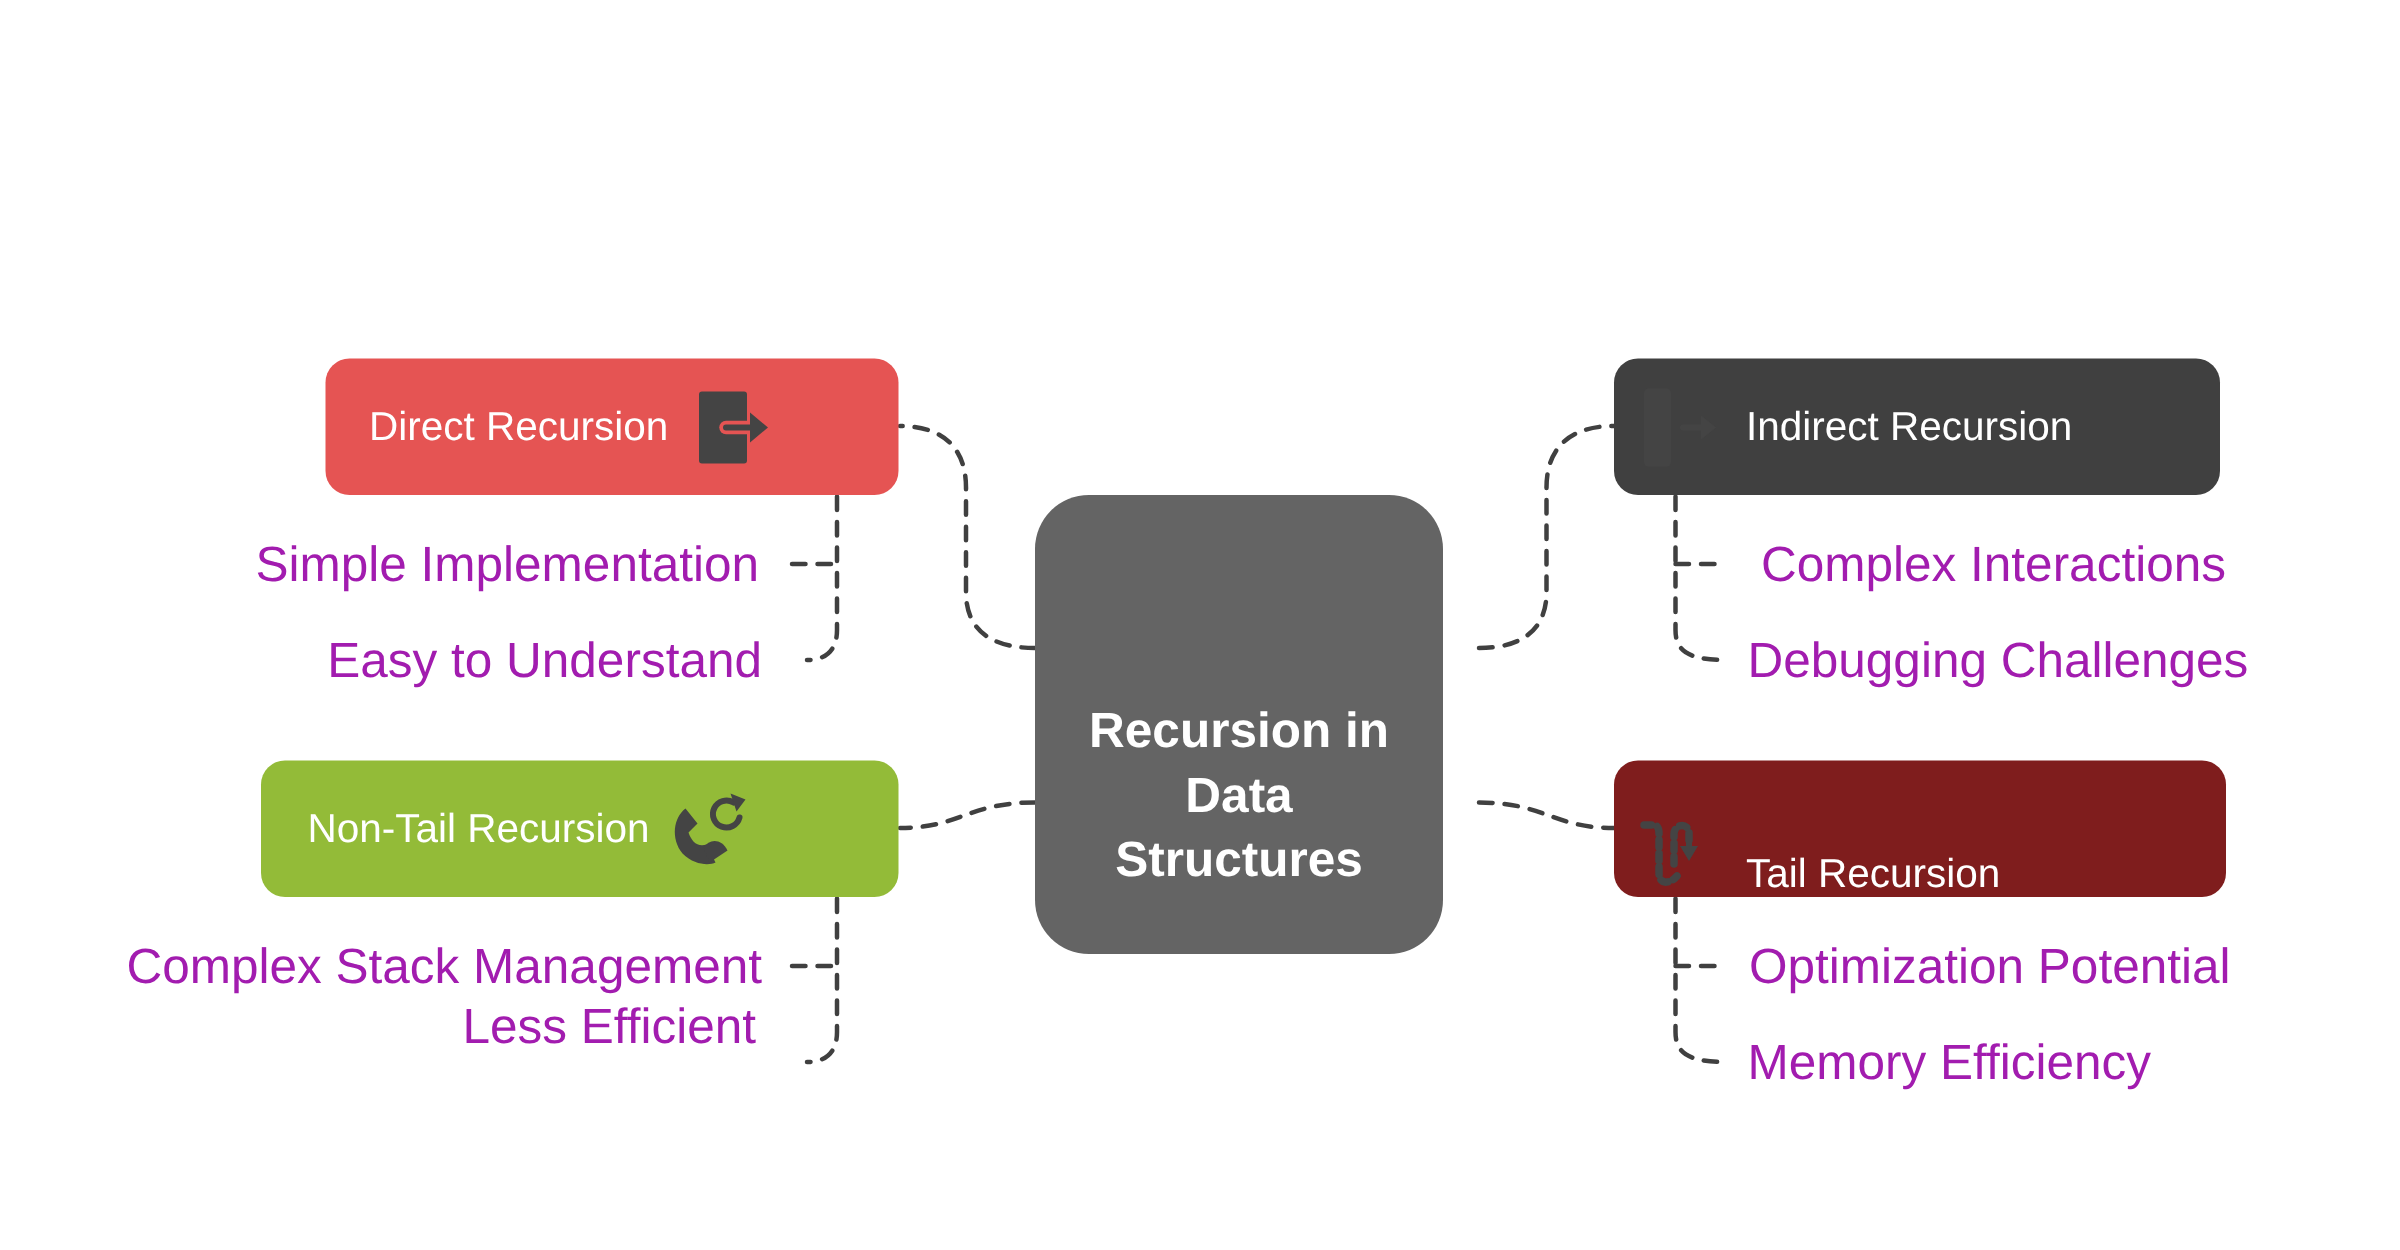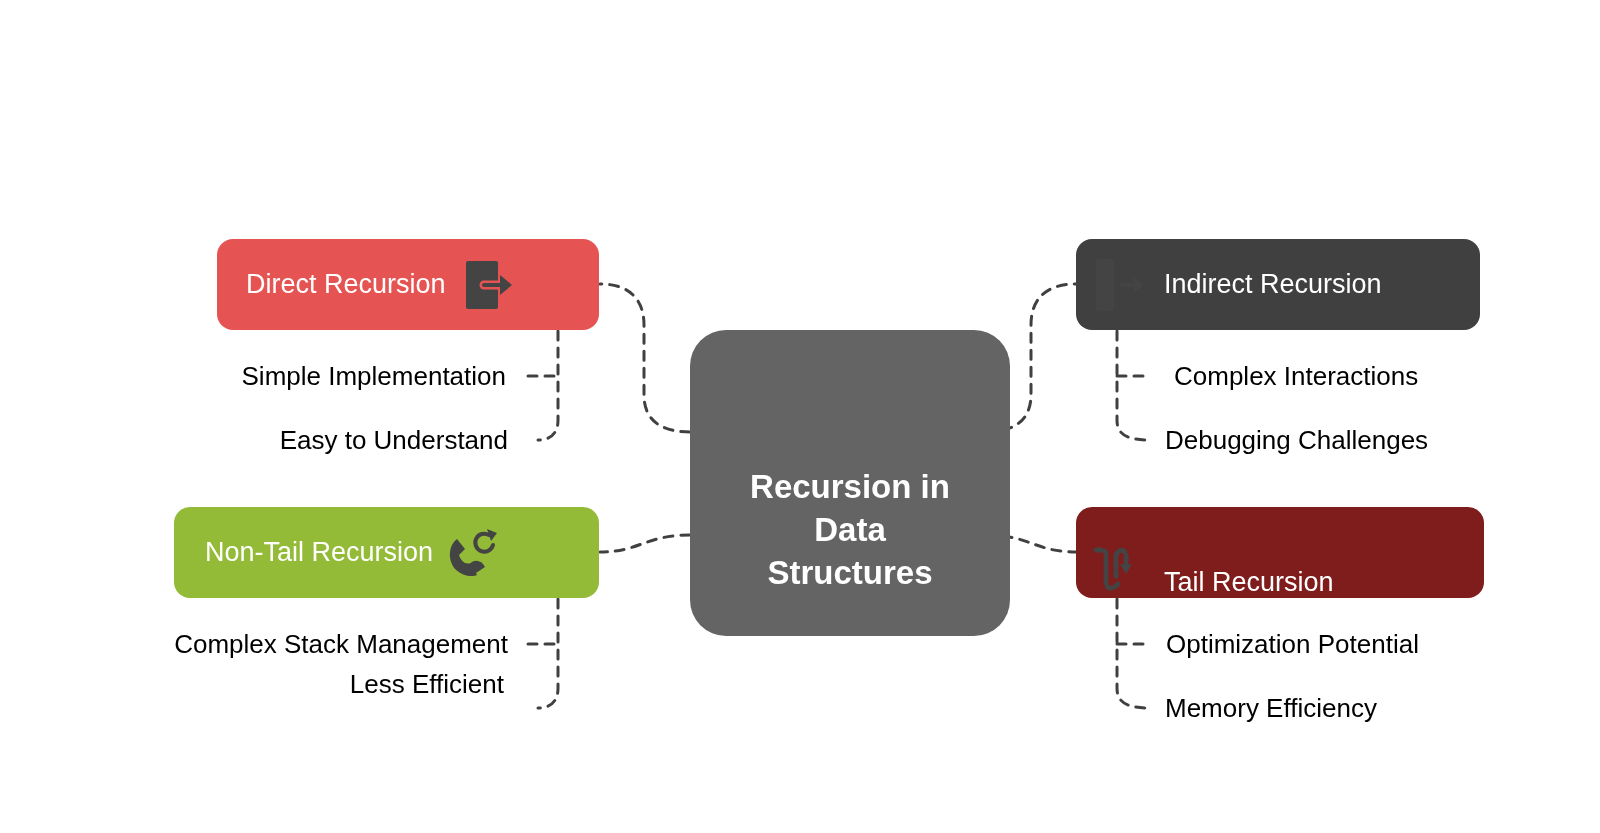--- a/index.html
+++ b/index.html
@@ -1,21 +1,21 @@
 <!DOCTYPE html>
 <html><head>
   <meta charset="utf-8">
   <style>
     html, body { margin: 0; padding: 0; background: #ffffff; }
     body { width: 1600px; height: 833px; position: relative; overflow: hidden;
            font-family: "Liberation Sans", "DejaVu Sans", sans-serif; }
     #connectors { position: absolute; left: 0; top: 0; width: 1600px; height: 833px; }
     #connectors path { fill: none; stroke: #404040; stroke-width: 3; stroke-dasharray: 9 8; stroke-linecap: round; }
     .center-node {
-      position: absolute; left: 690px; top: 330px; width: 320px; height: 306px;
+      position: absolute; left: 690px; top: 330px; width: 272px; height: 306px;
       background: #646464; border-radius: 36px; color: #ffffff;
       display: flex; align-items: flex-end; justify-content: center;
       box-sizing: border-box; padding-bottom: 42px;
       text-align: center; font-weight: bold; font-size: 33px; line-height: 43px;
     }
     .center-node span { display: block; width: 240px; }
     .branch {
       position: absolute; height: 91px; border-radius: 16px; color: #ffffff;
       display: flex; align-items: center; box-sizing: border-box; font-size: 27px;
     }
@@ -23,21 +23,21 @@
     .branch .icon { width: 56px; height: 56px; display: flex; align-items: center; justify-content: center; }
     .branch svg { display: block; }
     .b-direct { left: 217px; top: 239px; width: 382px; background: #e55453; padding-left: 29px; }
     .b-direct .icon { margin-left: 14px; }
     .b-indirect { left: 1076px; top: 239px; width: 404px; background: #404040; padding-left: 14px; }
     .b-indirect .icon { margin-right: 18px; }
     .b-nontail { left: 174px; top: 507px; width: 425px; background: #93bb38; padding-left: 31px; }
     .b-nontail .icon { margin-left: 12px; }
     .b-tail { left: 1076px; top: 507px; width: 408px; background: #7f1d1d; padding-left: 14px; align-items: flex-end; }
     .b-tail .icon { margin-right: 18px; }
-    .leaf { position: absolute; font-size: 26px; color: #000000; white-space: nowrap; line-height: 40px; }
+    .leaf { position: absolute; font-size: 33px; color: #a21caf; white-space: nowrap; line-height: 40px; }
     .leaf.left { text-align: right; }
   </style>
 </head>
 <body>
 
 <svg id="connectors" xmlns="http://www.w3.org/2000/svg">
 
   <path d="M690,432 C655,432 644,415 644,395 L644,325 C644,300 630,284 600,284"></path>
 
   <path d="M986,432 C1020,432 1031,415 1031,395 L1031,325 C1031,300 1045,284 1076,284"></path>

